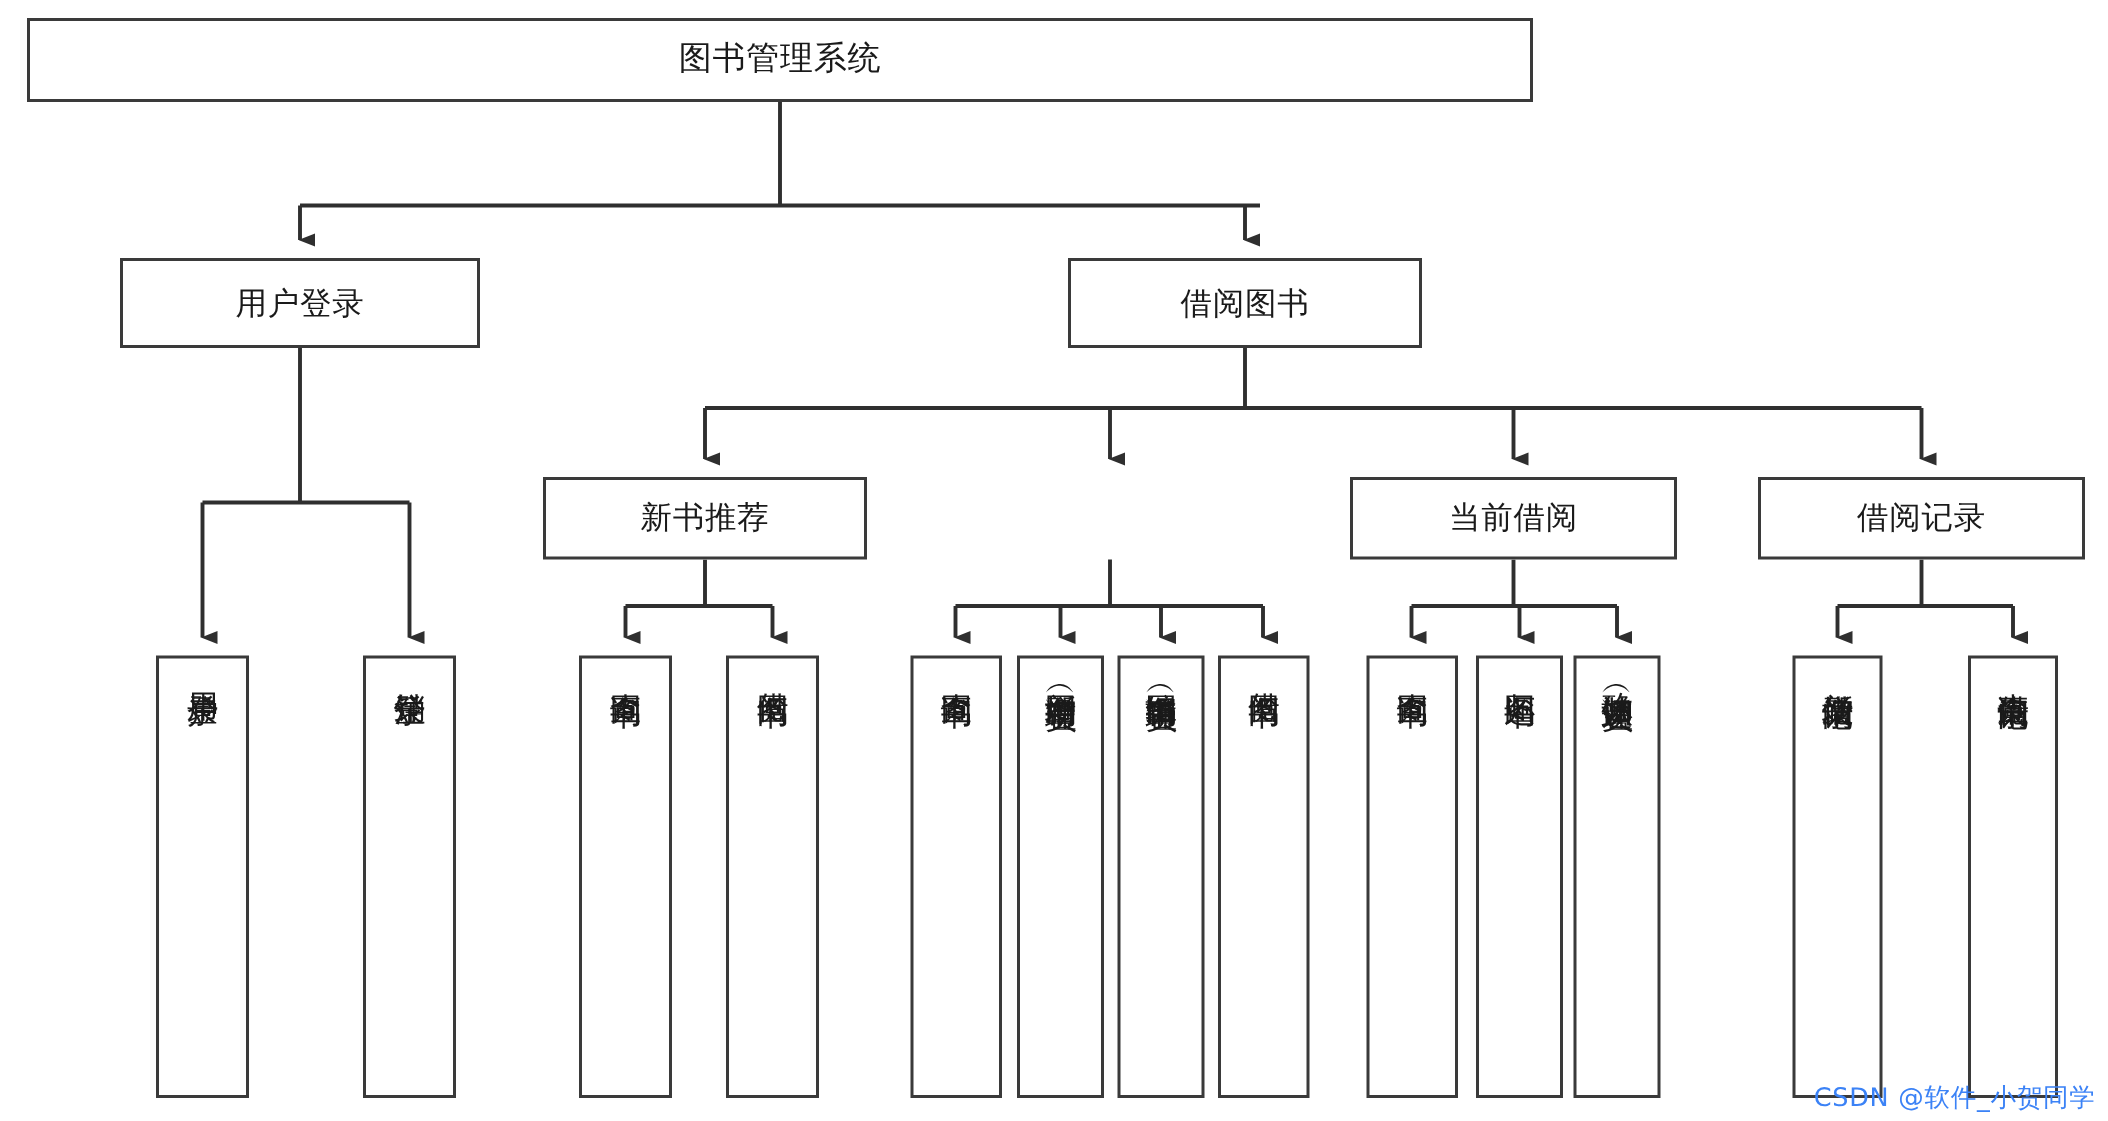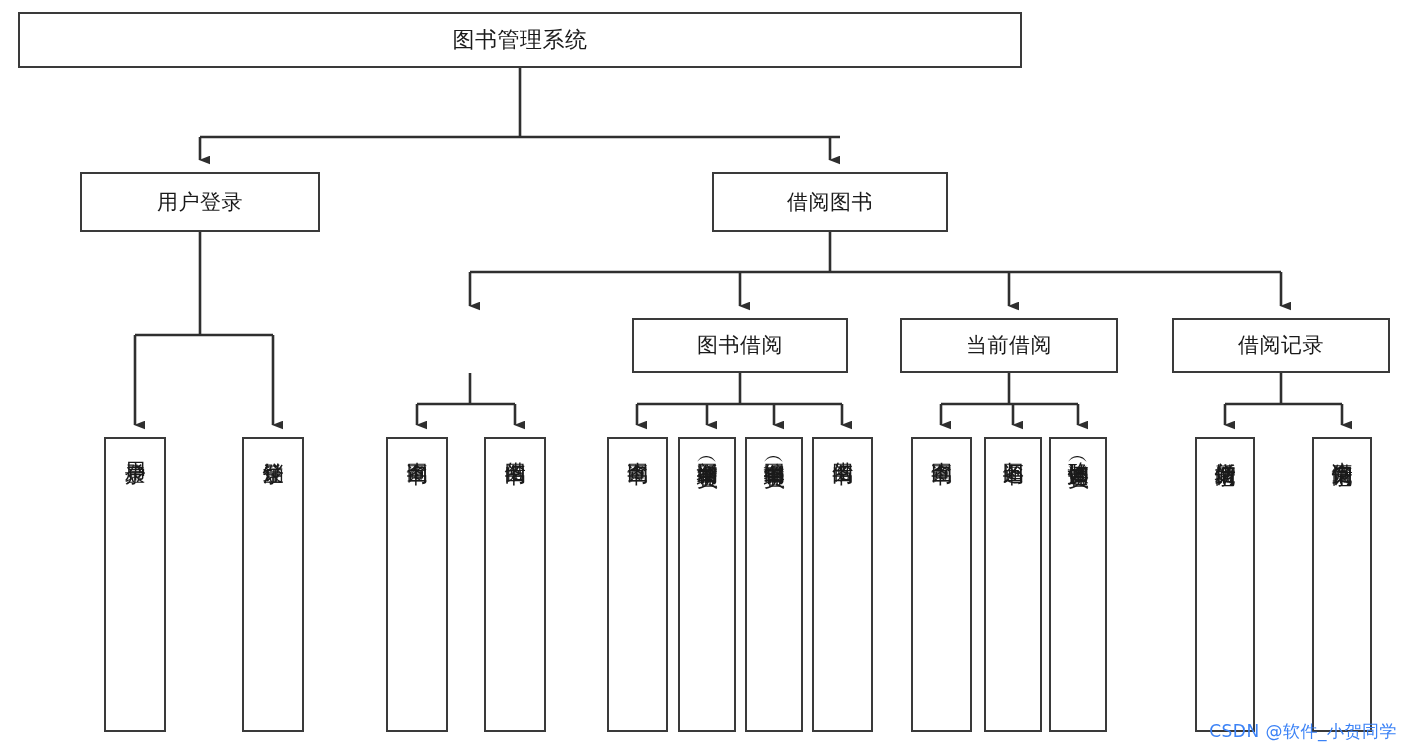--- a/index.html
+++ b/index.html
@@ -136,22 +136,22 @@
     <span class="node-label">图书管理系统</span>
   </div>
 
   <div class="node h" style="left:80px; top:172px; width:240px; height:60px;">
     <span class="node-label">用户登录</span>
   </div>
   <div class="node h" style="left:712px; top:172px; width:236px; height:60px;">
     <span class="node-label">借阅图书</span>
   </div>
 
-  <div class="node h" style="left:632px; top:318px; width:216px; height:55px;">
-    <span class="node-label">图书借阅</span>
+  <div class="node h" style="left:362px; top:318px; width:216px; height:55px;">
+    <span class="node-label">新书推荐</span>
   </div>
   <div class="node h" style="left:1172px; top:318px; width:218px; height:55px;">
     <span class="node-label">借阅记录</span>
   </div>
   <div class="node h" style="left:900px; top:318px; width:218px; height:55px;">
     <span class="node-label">当前借阅</span>
   </div>
 
   <div class="node v" style="left:104px; top:437px; width:62px; height:295px;">
     <span class="node-label">用户登录</span>

